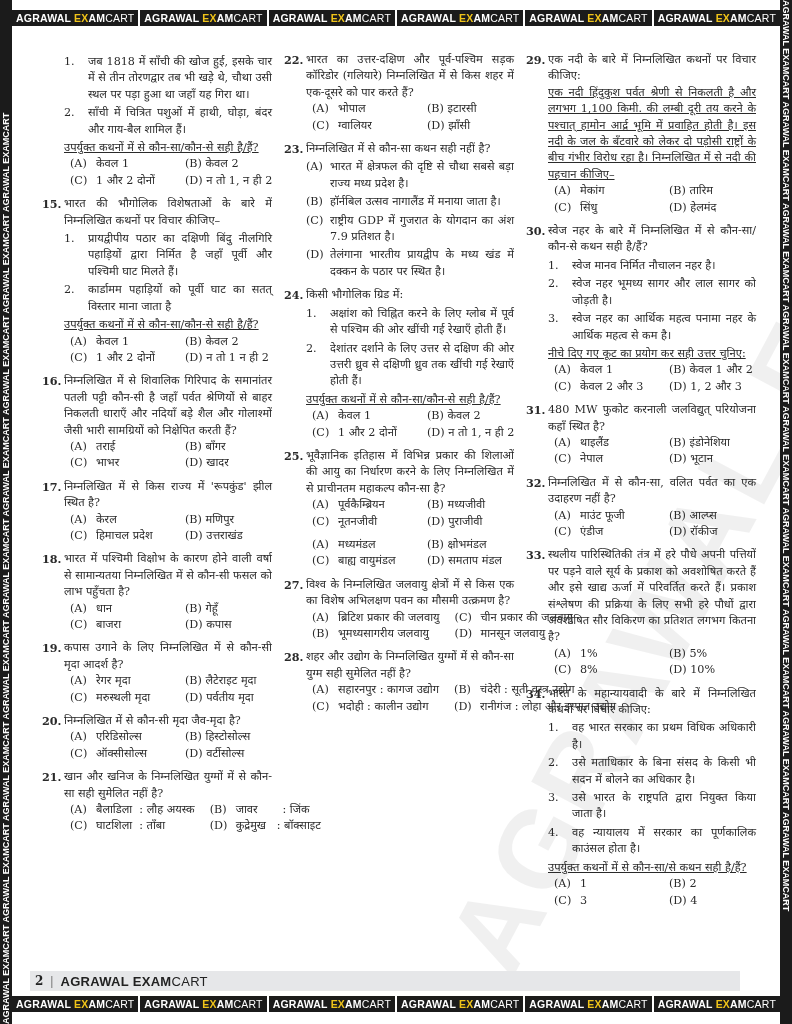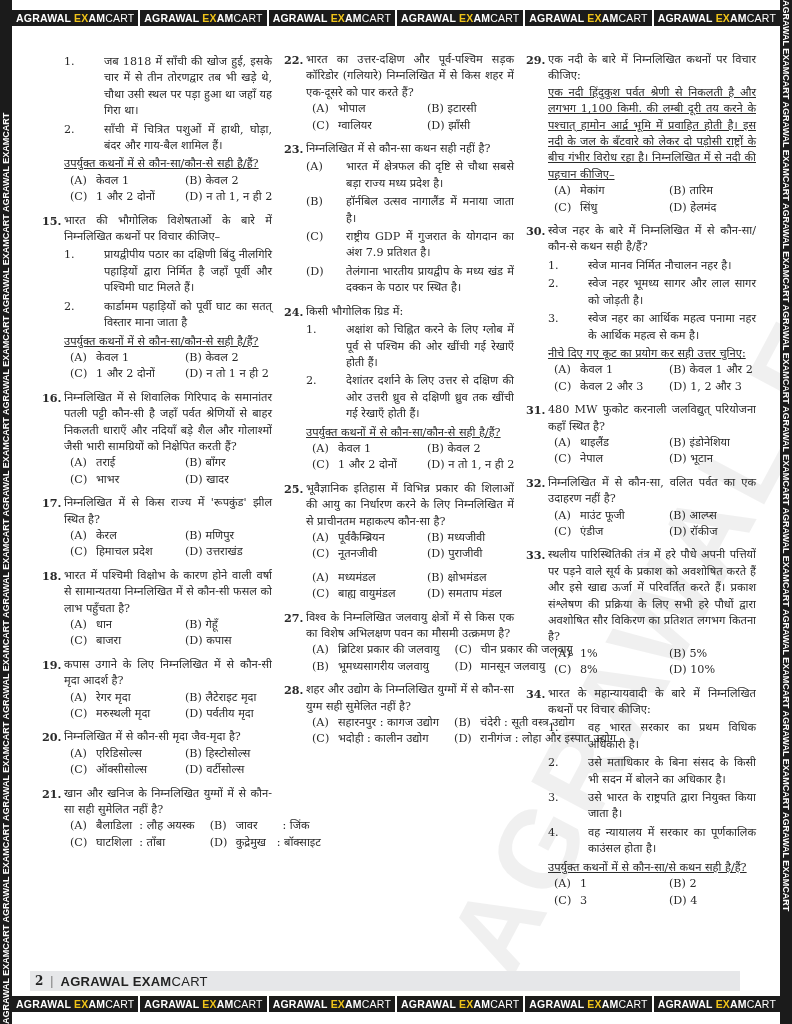--- a/index.html
+++ b/index.html
@@ -23,21 +23,21 @@
 
     .columns { position: absolute; top: 52px; left: 42px; width: 716px; height: 905px; display: flex; gap: 12px; }
     .col { width: 230px; font-size: 11.2px; line-height: 16.4px; }
     .q { margin-bottom: 7px; }
     .q-head { display: flex; }
     .q-num { font-weight: bold; width: 22px; flex-shrink: 0; }
     .q-text { flex: 1; text-align: justify; }
     .stmts { margin-left: 22px; }
     .stmt { display: flex; margin: 2px 0; }
     .stmt-num { width: 24px; flex-shrink: 0; }
-    .stmt-text { flex: 1; text-align: justify; margin-left: 16px; }
+    .stmt-text { flex: 1; text-align: justify; }
     .opts { margin-left: 28px; display: grid; grid-template-columns: 100px 1fr; column-gap: 15px; }
     .opts.stack { grid-template-columns: 1fr 1fr; }
     .opt { white-space: nowrap; }
     .opt-lbl { display: inline-block; width: 26px; }
     .cont { margin-left: 22px; text-decoration: underline; }
 
     .watermark { position: absolute; top: 320px; left: 130px; font-family: "Liberation Sans", sans-serif;
       font-size: 110px; font-weight: bold; color: rgba(0,0,0,0.06); transform: rotate(-62deg);
       transform-origin: center; white-space: nowrap; letter-spacing: 6px; pointer-events: none; }
 

